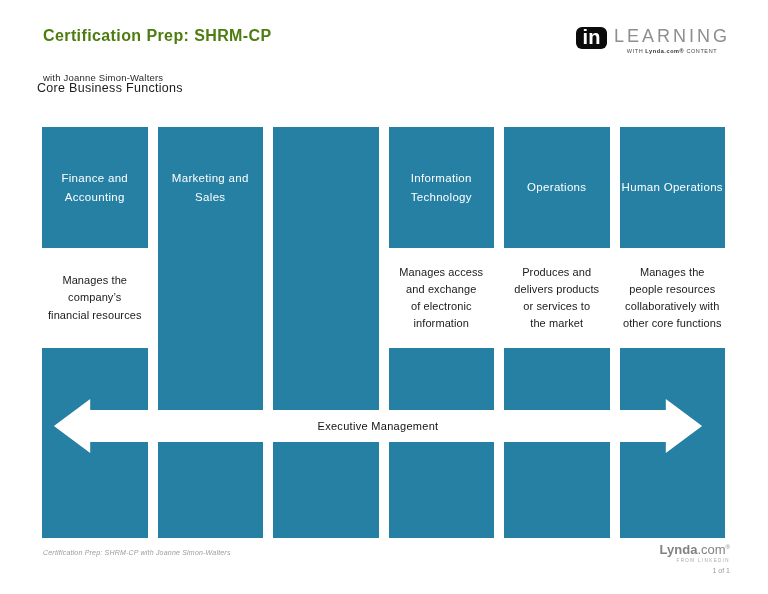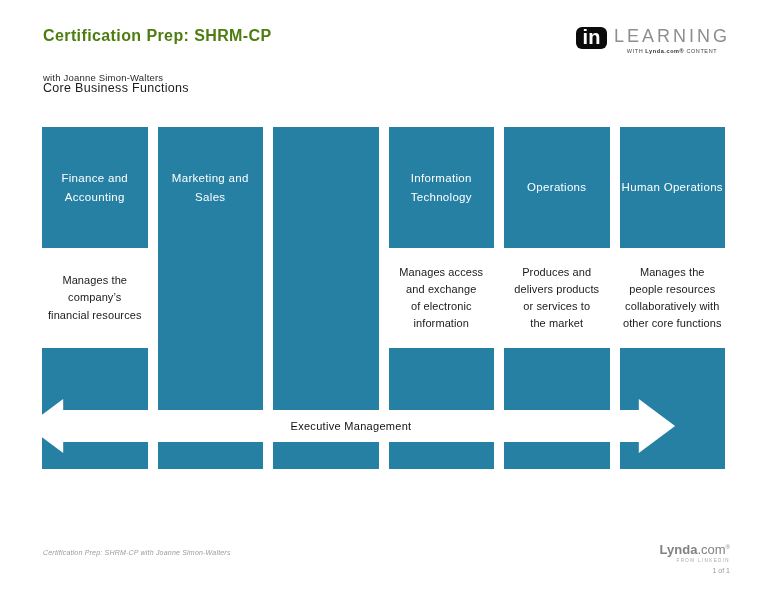--- a/index.html
+++ b/index.html
@@ -15,21 +15,21 @@
   
   .course-title {
     position: absolute; left: 43px; top: 27px;
     font-size: 16px; font-weight: bold; letter-spacing: 0.4px; color: #4d7c0f;
   }
   .course-author {
     position: absolute; left: 43px; top: 51px;
     font-size: 9.5px; color: #2a2a2a; letter-spacing: 0.2px; margin-top: 21px;
   }
   .slide-title {
-    position: absolute; left: 43px; top: 81px;
+    position: absolute; left: 37px; top: 81px;
     font-size: 12.5px; color: #1c1c1c; letter-spacing: 0.3px;
   }
 
   
   .li-logo {
     position: absolute; top: 27px; right: 38px;
     display: flex; align-items: flex-start; gap: 7px;
   }
   .in-badge {
     width: 31px; height: 22px; background: #0b0b0b; border-radius: 6px;
@@ -42,41 +42,41 @@
     font-size: 18px; color: #8e8e8e; letter-spacing: 3px; line-height: 1.1;
   }
   .li-tagline {
     font-size: 5.5px; color: #4a4a4a; letter-spacing: 0.6px; margin-top: 1px;
     white-space: nowrap;
   }
   .li-tagline .bold { font-weight: bold; color: #2e2e2e; }
 
   
   .columns {
-    position: absolute; left: 42px; top: 127px; width: 683px; height: 342px;
+    position: absolute; left: 42px; top: 127px; width: 683px; height: 411px;
     display: flex; gap: 10px;
   }
   .col { flex: 1; display: flex; flex-direction: column; min-width: 0; }
   .col-header {
     height: 121px; background: var(--teal);
     color: #ffffff; font-size: 11.5px; line-height: 1.65; letter-spacing: 0.3px;
     display: flex; align-items: center; justify-content: center;
     text-align: center; white-space: pre-line;
   }
   .col-desc {
     height: 100px; background: #ffffff;
     color: #1a1a1a; font-size: 11px; line-height: 1.55; letter-spacing: 0.1px;
     display: flex; align-items: center; justify-content: center;
     text-align: center; white-space: pre-line;
   }
   .col-bottom { flex: 1; background: var(--teal); }
 
   
   .exec-arrow {
-    position: absolute; left: 25px; top: 398px; width: 652px; height: 56px;
+    position: absolute; left: 52px; top: 398px; width: 652px; height: 56px;
   }
   .exec-arrow svg { display: block; width: 100%; height: 100%; }
   .exec-arrow-label {
     position: absolute; left: 0; right: 0; top: 50%;
     transform: translateY(-52%);
     text-align: center; font-size: 11px; color: #121212; letter-spacing: 0.3px;
   }
 
   
   .footer-left {

